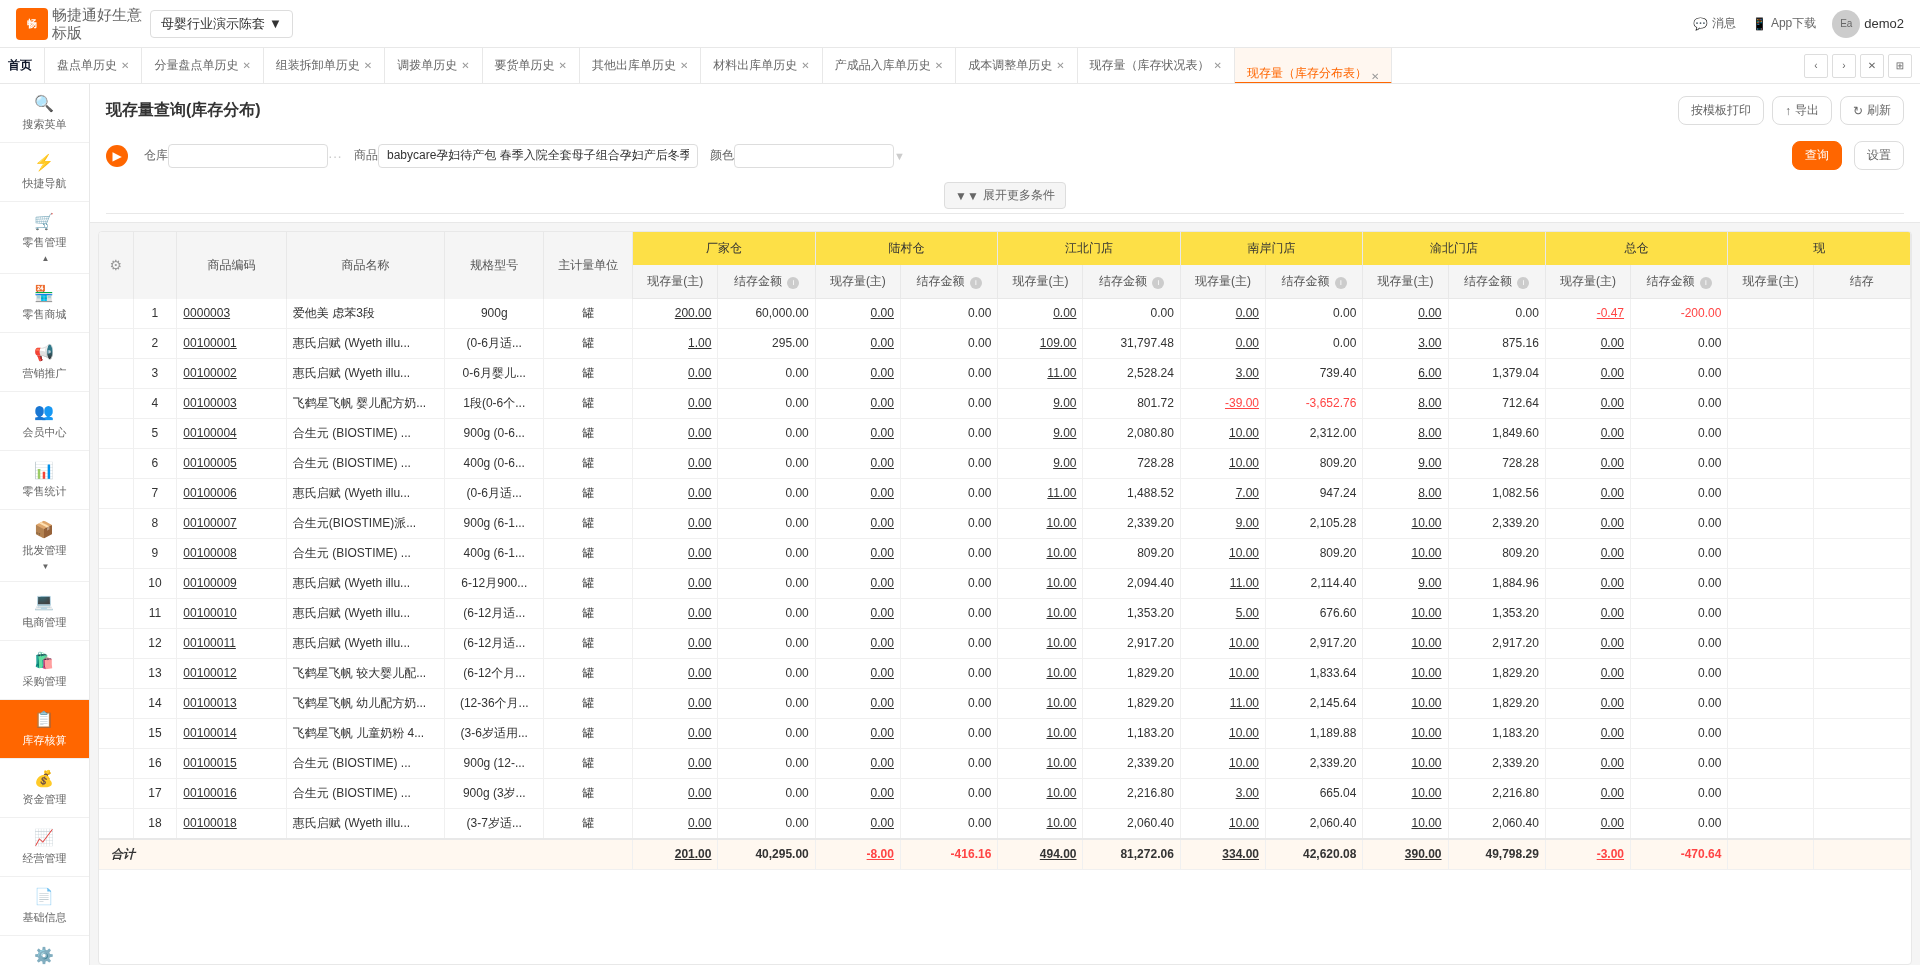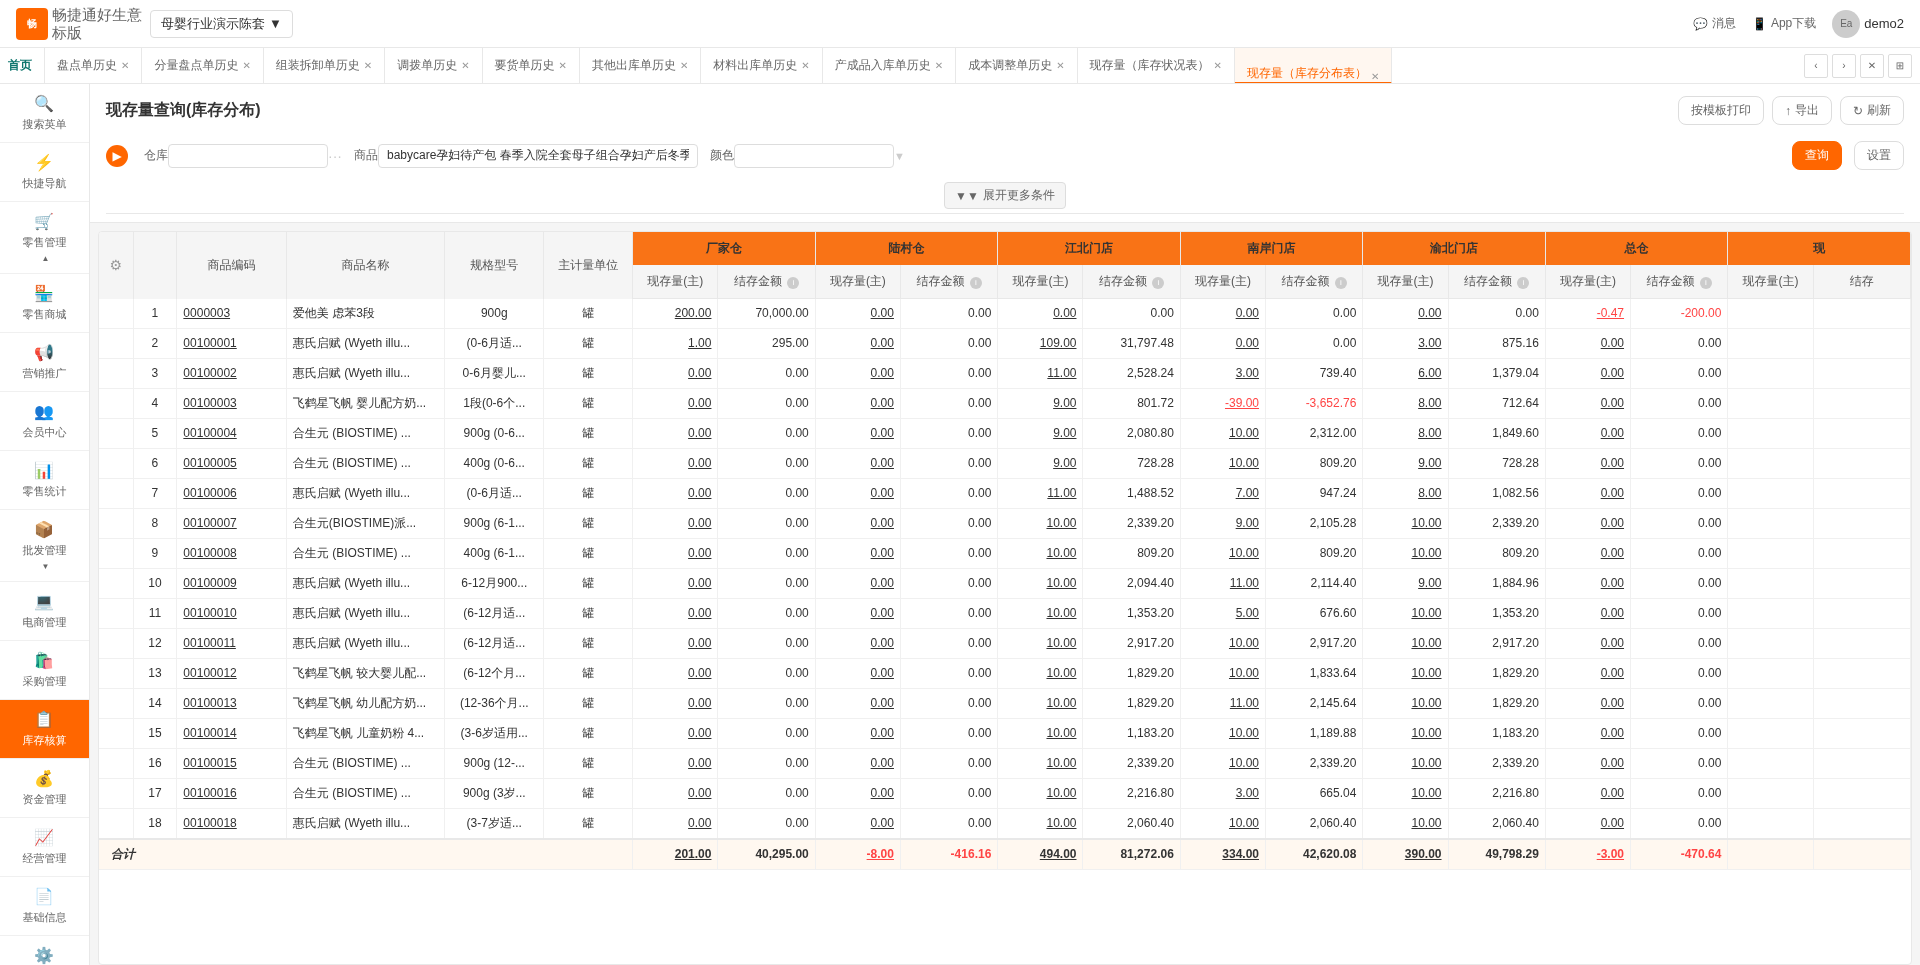--- a/index.html
+++ b/index.html
@@ -14,21 +14,21 @@
     .store-selector { display: flex; align-items: center; gap: 4px; font-size: 13px; color: #333; cursor: pointer; border: 1px solid #ddd; padding: 4px 10px; border-radius: 4px; }
     .topbar-right { display: flex; align-items: center; gap: 16px; }
     .topbar-icon { display: flex; align-items: center; gap: 4px; font-size: 12px; color: #666; cursor: pointer; }
     .user-avatar { width: 28px; height: 28px; border-radius: 50%; background: #ccc; overflow: hidden; display: flex; align-items: center; justify-content: center; font-size: 10px; }
     .user-name { font-size: 13px; color: #333; cursor: pointer; }
 
     
     .tabbar { background: #fff; height: 36px; display: flex; align-items: center; border-bottom: 1px solid #e8e8e8; overflow: hidden; position: relative; }
     .tab-item { display: flex; align-items: center; height: 36px; padding: 0 12px; font-size: 12px; color: #666; cursor: pointer; border-right: 1px solid #e8e8e8; white-space: nowrap; gap: 4px; flex-shrink: 0; }
     .tab-item.active { color: #ff6600; background: #fff7f0; border-bottom: 2px solid #ff6600; align-items: flex-end; }
-    .tab-item.home { font-weight: bold; color: #0f766e; padding-left: 8px; }
+    .tab-item.home { font-weight: bold; color: #0f172a; padding-left: 8px; }
     .tab-close { font-size: 10px; color: #999; cursor: pointer; }
     .tab-nav { display: flex; align-items: center; gap: 4px; padding: 0 8px; margin-left: auto; }
     .tab-nav-btn { width: 24px; height: 24px; border: 1px solid #ddd; border-radius: 2px; display: flex; align-items: center; justify-content: center; cursor: pointer; color: #666; font-size: 10px; }
 
     
     .layout { display: flex; height: calc(965px - 48px - 36px); }
     .sidebar { width: 90px; background: #fff; border-right: 1px solid #e8e8e8; display: flex; flex-direction: column; overflow-y: auto; }
     .sidebar-item { display: flex; flex-direction: column; align-items: center; padding: 10px 4px; cursor: pointer; color: #666; font-size: 11px; gap: 4px; border-bottom: 1px solid #f0f0f0; }
     .sidebar-item.active { background: #ff6600; color: #fff; }
     .sidebar-icon { font-size: 16px; }
@@ -50,21 +50,21 @@
     .filter-label { color: #666; font-size: 12px; white-space: nowrap; }
     .filter-input { border: 1px solid #ddd; border-radius: 4px; padding: 4px 8px; font-size: 12px; color: #333; width: 120px; }
     .filter-input-medium { width: 160px; }
     .orange-expand-btn { background: #ff6600; border: none; color: #fff; width: 22px; height: 22px; border-radius: 50%; display: flex; align-items: center; justify-content: center; cursor: pointer; font-size: 12px; margin-right: 4px; flex-shrink: 0; }
     .expand-more { background: #f5f5f5; border: 1px solid #ddd; border-radius: 4px; padding: 4px 10px; font-size: 12px; color: #666; cursor: pointer; display: flex; align-items: center; gap: 4px; margin-top: 6px; width: fit-content; margin-left: auto; margin-right: auto; }
 
     
     .table-section { flex: 1; overflow: auto; padding: 0; background: #fff; margin: 8px 8px 0; border-radius: 4px; border: 1px solid #e8e8e8; }
     .data-table { width: 100%; border-collapse: collapse; font-size: 12px; min-width: 1400px; }
     .data-table th { background: #f5f5f5; border-bottom: 1px solid #e8e8e8; border-right: 1px solid #e8e8e8; padding: 8px 6px; text-align: center; font-weight: normal; color: #555; white-space: nowrap; position: sticky; top: 0; z-index: 2; }
-    .data-table th.group-header { background: #f97316; font-weight: bold; color: #333; }
+    .data-table th.group-header { background: #fde047; font-weight: normal; color: #333; }
     .data-table td { border-bottom: 1px solid #f0f0f0; border-right: 1px solid #f0f0f0; padding: 6px 6px; text-align: center; color: #333; white-space: nowrap; }
     .data-table .text-right { text-align: right; }
     .data-table .text-left { text-align: left; }
     .data-table .underline { text-decoration: underline; cursor: pointer; color: #333; }
     .data-table .red { color: #ff4444; }
     .data-table .footer-row td { background: #fff8f0; font-weight: bold; border-top: 2px solid #e8e8e8; }
     .group-header-row th { border-bottom: none; }
     .info-icon { display: inline-block; width: 12px; height: 12px; border-radius: 50%; background: #ccc; color: #fff; font-size: 8px; line-height: 12px; text-align: center; cursor: pointer; margin-left: 2px; }
     .col-num { width: 36px; }
     .col-code { width: 90px; }
@@ -320,21 +320,21 @@
         </thead>
         <tbody id="table-body">
         <tr>
     <td></td>
     <td>1</td>
     <td class="text-left underline">0000003</td>
     <td class="text-left" style="max-width:130px; overflow:hidden; text-overflow:ellipsis;" title="爱他美 虑苯3段">爱他美 虑苯3段</td>
     <td>900g</td>
     <td>罐</td>
     <td class="text-right underline ">200.00</td>
-    <td class="text-right ">70,000.00</td>
+    <td class="text-right ">60,000.00</td>
     <td class="text-right underline ">0.00</td>
     <td class="text-right ">0.00</td>
     <td class="text-right underline ">0.00</td>
     <td class="text-right ">0.00</td>
     <td class="text-right underline ">0.00</td>
     <td class="text-right ">0.00</td>
     <td class="text-right underline ">0.00</td>
     <td class="text-right ">0.00</td>
     <td class="text-right underline red">-0.47</td>
     <td class="text-right red">-200.00</td>

